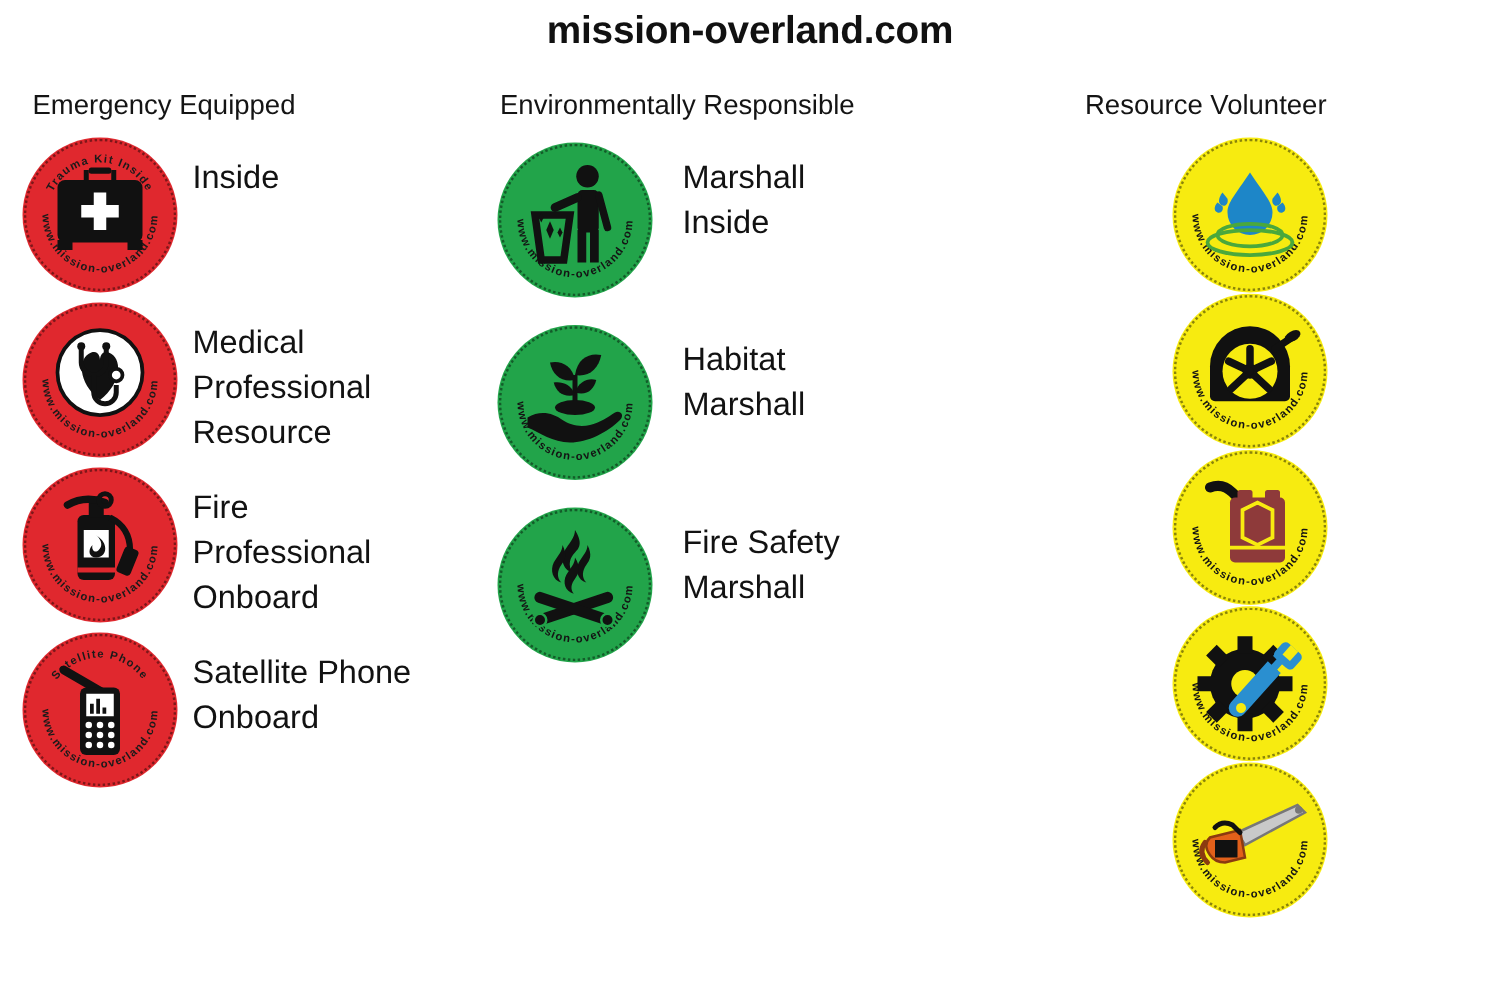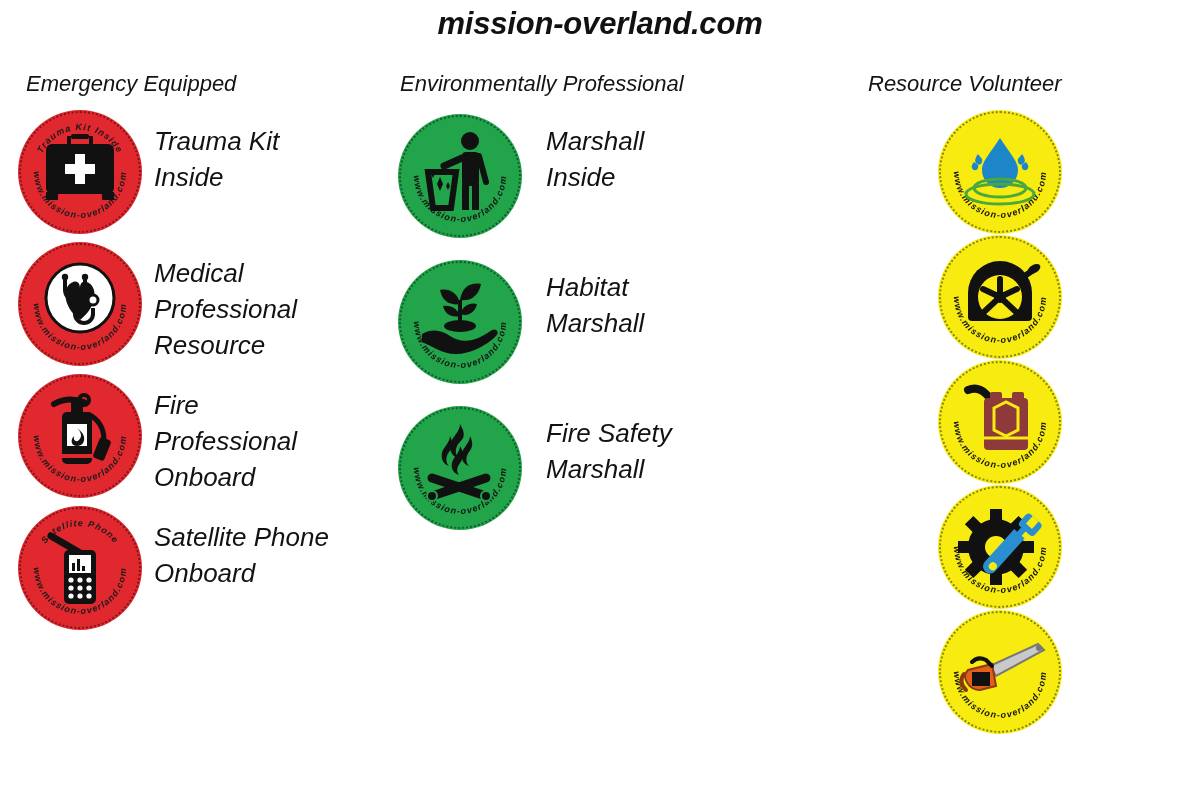--- a/index.html
+++ b/index.html
@@ -2,21 +2,21 @@
 <html><head>
 <meta charset="utf-8">
 <style>
   * { box-sizing: border-box; margin: 0; padding: 0; }
   html, body {
     width: 1200px; height: 800px;
     background: #ffffff;
     font-family: "Liberation Sans", sans-serif;
     overflow: hidden;
   }
-  #page { position: relative; width: 1064px; height: 800px; font-style: italic; }
+  #page { position: relative; width: 1064px; height: 800px; }
 
   .page-title {
     position: absolute;
     top: 6px; left: 0; width: 1200px;
     text-align: center;
     font-size: 31px;
     font-weight: bold;
     color: #111111;
     letter-spacing: -0.2px;
   }
@@ -121,21 +121,20 @@
             <rect x="71" y="26" width="4" height="10" fill="#111"></rect>
             <rect x="28" y="34" width="68" height="50" rx="6" fill="#111"></rect>
             <rect x="57" y="44" width="10" height="30" fill="#fff"></rect>
             <rect x="47" y="54" width="30" height="10" fill="#fff"></rect>
             <rect x="28" y="82" width="12" height="8" fill="#111"></rect>
             <rect x="84" y="82" width="12" height="8" fill="#111"></rect>
           </svg>
           <div class="rim"></div>
         </div>
         <div class="badge-label">
-          <div>Trauma Kit</div>
           <div>Inside</div>
         </div>
       </div>
 
       <div class="badge-row">
         <div class="sticker red">
           <div class="disc"></div>
           <svg class="curve-text" viewBox="0 0 124 124">
             <defs>
                 <path id="botArcB" d="M 16 62 A 46 46 0 0 0 108 62"></path>
@@ -224,21 +223,21 @@
         <div class="badge-label">
           <div>Satellite Phone</div>
           <div>Onboard</div>
         </div>
       </div>
 
     </div>
   </div>
 
   <div class="column col-2">
-    <div class="col-heading">Environmentally Professional</div>
+    <div class="col-heading">Environmentally Responsible</div>
     <div class="badge-list" style="margin-top:18px">
 
       <div class="badge-row" style="margin-bottom:22px">
         <div class="sticker green">
           <div class="disc"></div>
           <svg class="curve-text" viewBox="0 0 124 124">
             <defs>
                 <path id="botArcE" d="M 16 62 A 46 46 0 0 0 108 62"></path>
               </defs>
             <text><textPath href="#botArcE" startOffset="50%" text-anchor="middle">www.mission-overland.com</textPath></text>

